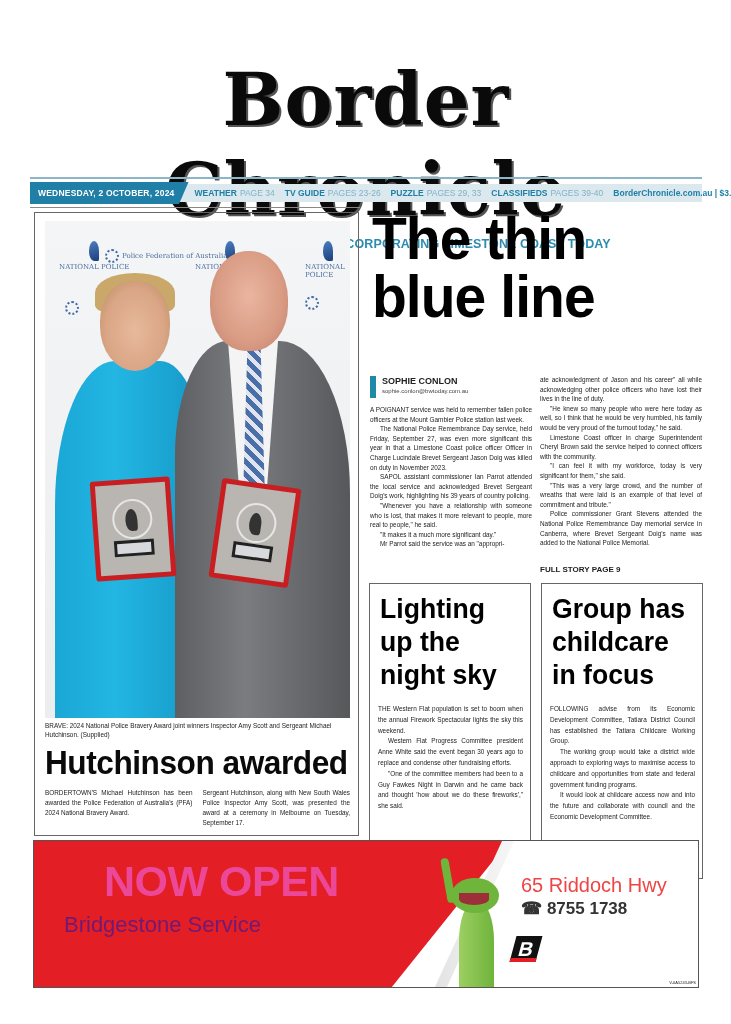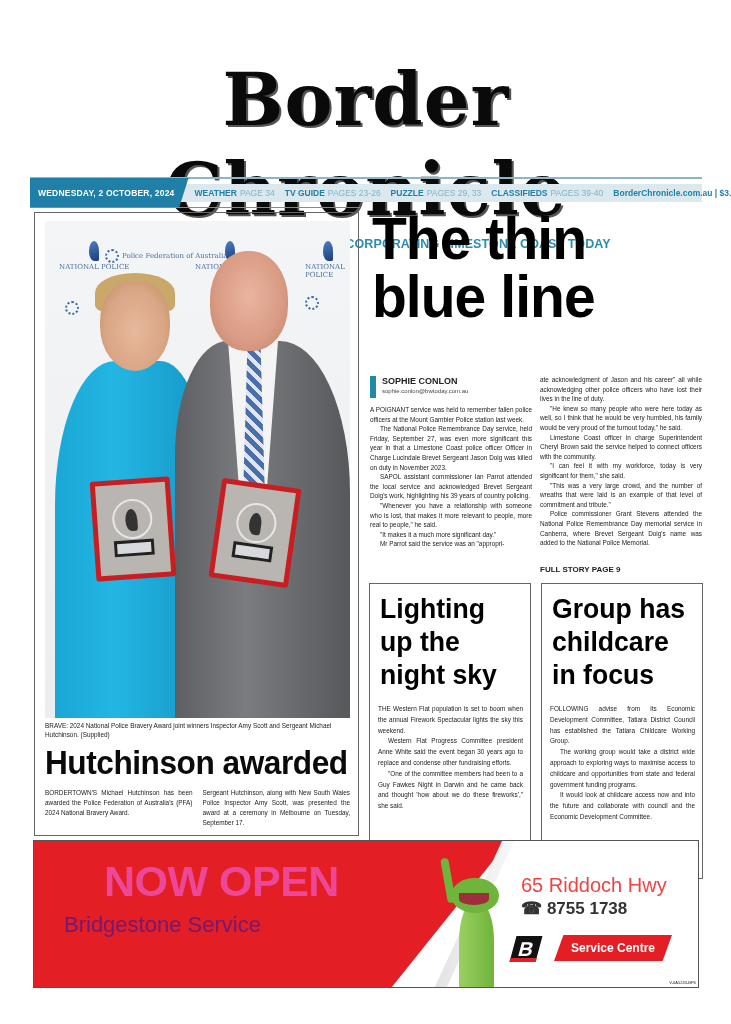--- a/index.html
+++ b/index.html
@@ -2,21 +2,21 @@
 <html><head>
 <meta charset="utf-8">
 <style>
   * { box-sizing: border-box; margin: 0; padding: 0; }
   body { width: 731px; height: 1024px; background: #ffffff; position: relative; overflow: hidden; font-family: "Liberation Sans", sans-serif; color: #111; }
   .masthead { position: absolute; left: 30px; top: 55px; width: 672px; text-align: center; }
   .masthead-title { font-family: "DejaVu Serif", serif; font-size: 72px; font-weight: bold; letter-spacing: 1px; color: #0a0a0a; line-height: 90px; text-shadow: 2px 2px 0 #555; }
   .masthead-tagline { font-family: "Liberation Sans", sans-serif; font-weight: bold; font-size: 12.5px; color: #2a8cb0; margin-top: 2px; letter-spacing: 0.1px; }
   .masthead-rule { position: absolute; left: 30px; top: 177px; width: 672px; height: 2px; background: #8cb6c6; }
   .infobar { position: absolute; left: 30px; top: 184px; width: 672px; height: 18px; background: #dbe8ee; display: flex; align-items: center; font-size: 8.5px; font-weight: bold; white-space: nowrap; }
-  .infobar .date { background: #1f7fa6; color: #fff; height: 30px; display: flex; align-items: center; padding: 0 14px 0 8px; clip-path: polygon(0 0, 100% 0, 94% 100%, 0 100%); margin-right: 6px; letter-spacing: 0.2px; }
+  .infobar .date { background: #1f7fa6; color: #fff; height: 22px; display: flex; align-items: center; padding: 0 14px 0 8px; clip-path: polygon(0 0, 100% 0, 94% 100%, 0 100%); margin-right: 6px; letter-spacing: 0.2px; }
   .infobar .item { margin-right: 10px; color: #1f7fa6; text-align: center; }
   .infobar .item .pg { color: #7fb3c8; font-weight: normal; margin-left: 3px; }
   .infobar .site { margin-left: auto; margin-right: 6px; color: #1f7fa6; }
   .infobar-rule { position: absolute; left: 30px; top: 207px; width: 330px; height: 1px; background: #888; }
 
   .photo-box { position: absolute; left: 34px; top: 212px; width: 325px; height: 624px; border: 1px solid #666; }
   .photo { position: absolute; left: 10px; top: 8px; width: 305px; height: 497px; background: linear-gradient(180deg,#f4f5f6 0%,#ecedef 100%); overflow: hidden; }
   .logo { position: absolute; font-size: 7px; color: #4a6fa0; font-family: "DejaVu Serif", serif; }
   .logo .flame { display:block; width: 10px; height: 20px; background: linear-gradient(160deg,#4d7ec2,#1b3f7a); border-radius: 50% 50% 10% 50%; margin: 0 auto 2px; }
   .logo .sun { display:inline-block; width: 14px; height: 14px; border-radius: 50%; border: 2px dotted #3e6aa8; vertical-align: middle; margin-right: 3px; }
@@ -191,15 +191,14 @@
   </div>
   <div class="gecko">
     <div class="arm"></div>
       <div class="body"></div>
       <div class="head"></div>
       <div class="mouth"></div>
   </div>
   <div class="ad-addr">65 Riddoch Hwy</div>
   <div class="ad-phone">☎ 8755 1738</div>
   <div class="ad-logo-b">B</div>
-  <div class="ad-sc">Service Centre</div>
   <div class="ad-code">V-6A5243-BFS</div>
 </div>
 
 </body></html>

